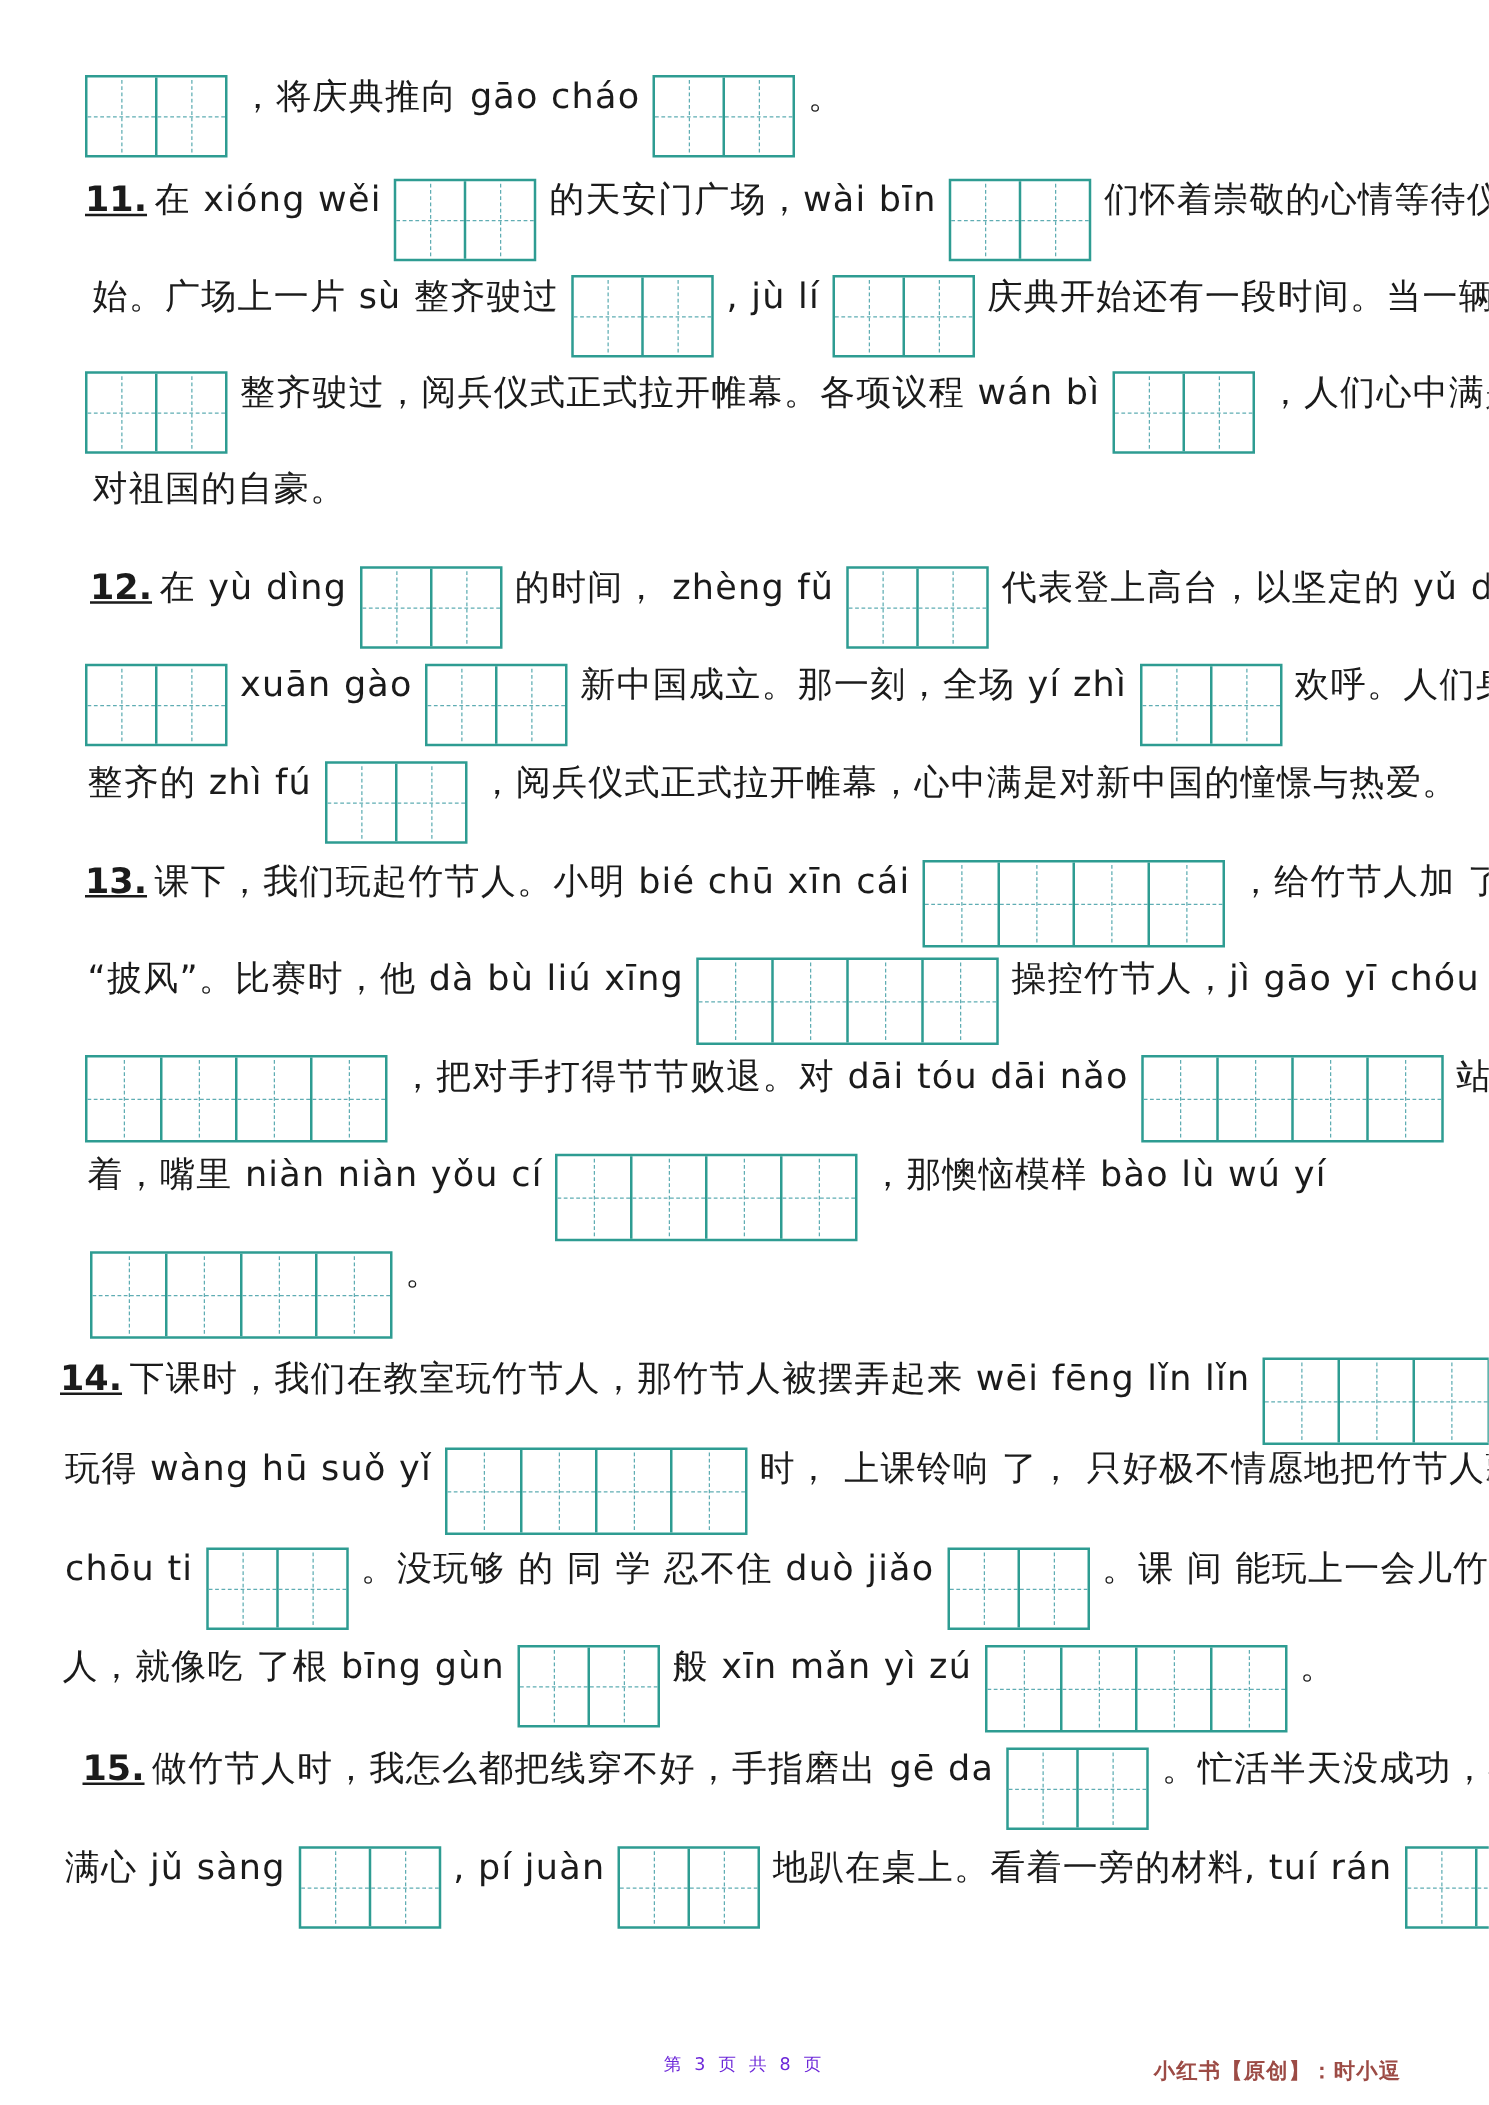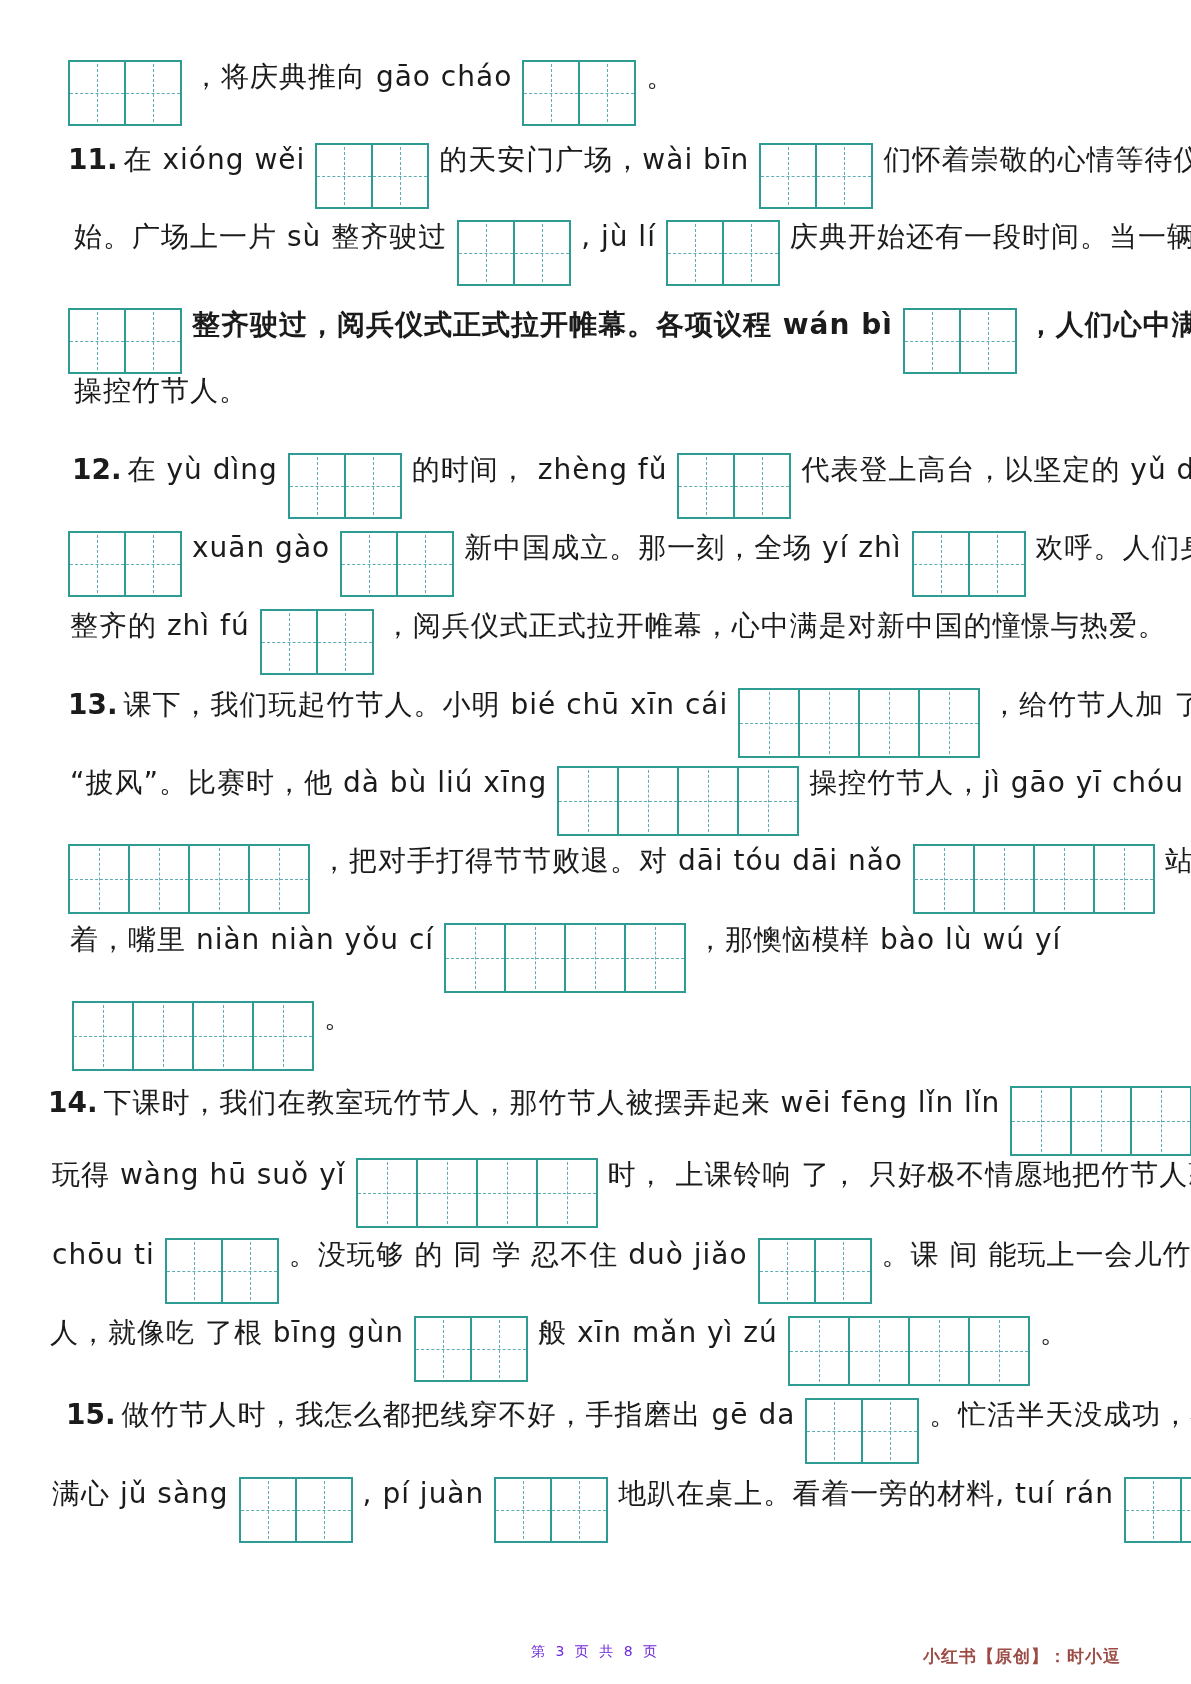--- a/index.html
+++ b/index.html
@@ -8,21 +8,21 @@
     font-family:"DejaVu Sans","Liberation Sans",sans-serif;
     color:#1b1b1b;overflow:hidden;
   }
   .page{position:absolute;inset:0;}
   .line{
     position:absolute;display:flex;align-items:flex-start;
     font-size:28px;line-height:1.2;white-space:nowrap;
   }
   .line.between{justify-content:space-between;}
   .txt{letter-spacing:1px;}
-  .num{font-weight:bold;margin-right:6px;letter-spacing:0;}
+  .num{font-weight:bold;margin-right:6px;letter-spacing:0;text-decoration:underline;}
   .wbox{
     display:flex;flex:none;margin:0 10px;
     border:2px solid #2E9C92;background:#ffffff;
   }
   .line .wbox:first-child{margin-left:0;}
   .wbox .cell{
     position:relative;width:54px;height:62px;flex:none;
   }
   .wbox.b4 .cell{width:58px;height:66px;}
   .wbox .cell + .cell{border-left:2px solid #2E9C92;}
@@ -83,34 +83,34 @@
         <div class="cell"></div>
         <div class="cell"></div>
       </div>
       <span class="txt">, jù lí</span>
       <div class="wbox">
         <div class="cell"></div>
         <div class="cell"></div>
       </div>
       <span class="txt">庆典开始还有一段时间。当一辆辆 tǎn kè</span>
     </div>
-    <div class="line between" style="left: 68px; top: 308px; height: 78px; width: 1055px; font-weight: bold;">
+    <div class="line between" style="left: 68px; top: 297px; height: 78px; width: 1055px;">
       <div class="wbox">
         <div class="cell"></div>
         <div class="cell"></div>
       </div>
       <span class="txt">整齐驶过，阅兵仪式正式拉开帷幕。各项议程 wán bì</span>
       <div class="wbox">
         <div class="cell"></div>
         <div class="cell"></div>
       </div>
       <span class="txt">，人们心中满是</span>
     </div>
     <div class="line" style="left: 74px; top: 374px; height: 78px;">
-      <span class="txt">操控竹节人。</span>
+      <span class="txt">对祖国的自豪。</span>
     </div>
     <div class="line between" style="left: 72px; top: 453px; height: 78px; width: 1051px;">
       <span class="num">12.</span>
       <span class="txt">在 yù dìng</span>
       <div class="wbox">
         <div class="cell"></div>
         <div class="cell"></div>
       </div>
       <span class="txt">的时间， zhèng fǔ</span>
       <div class="wbox">

